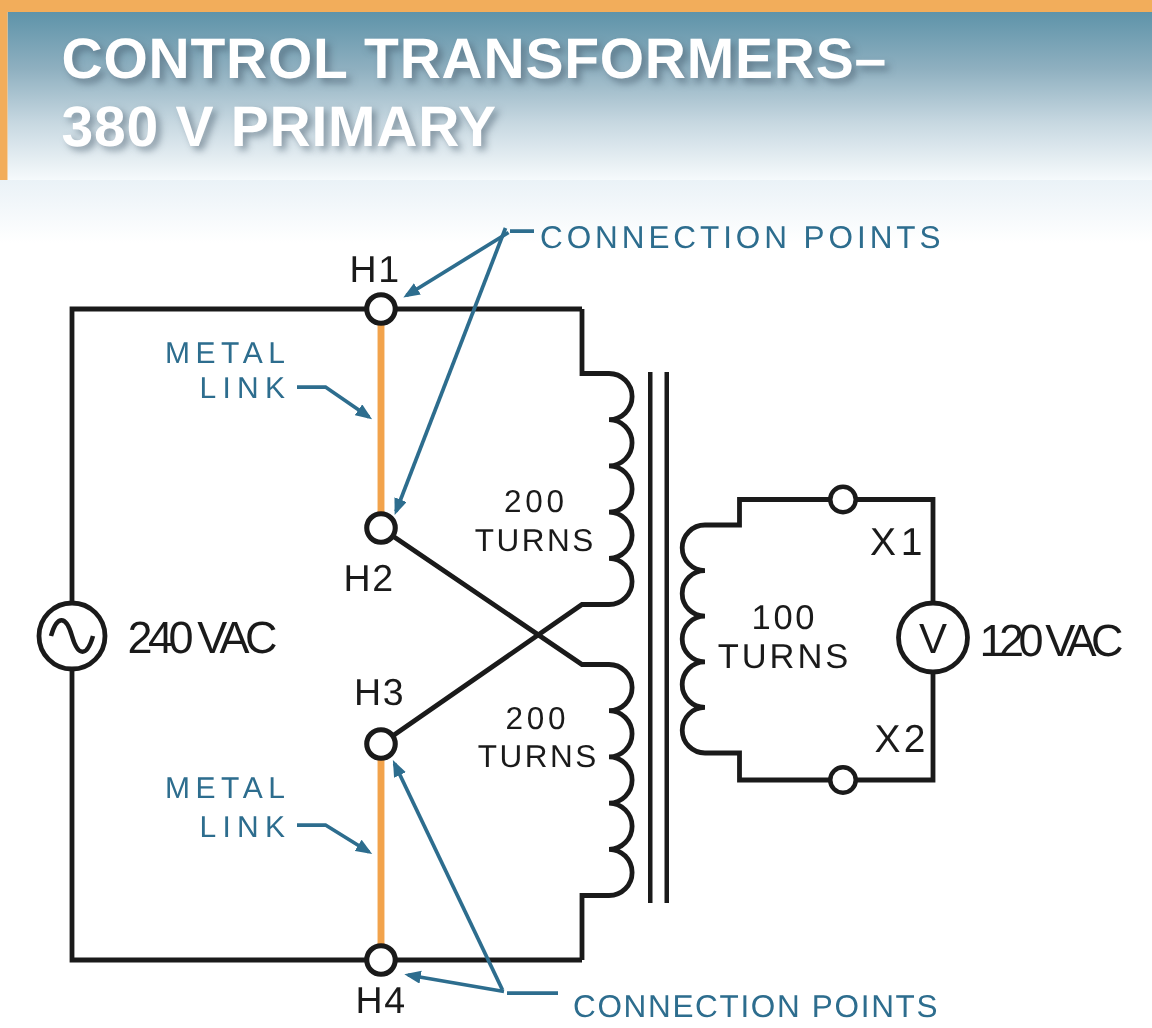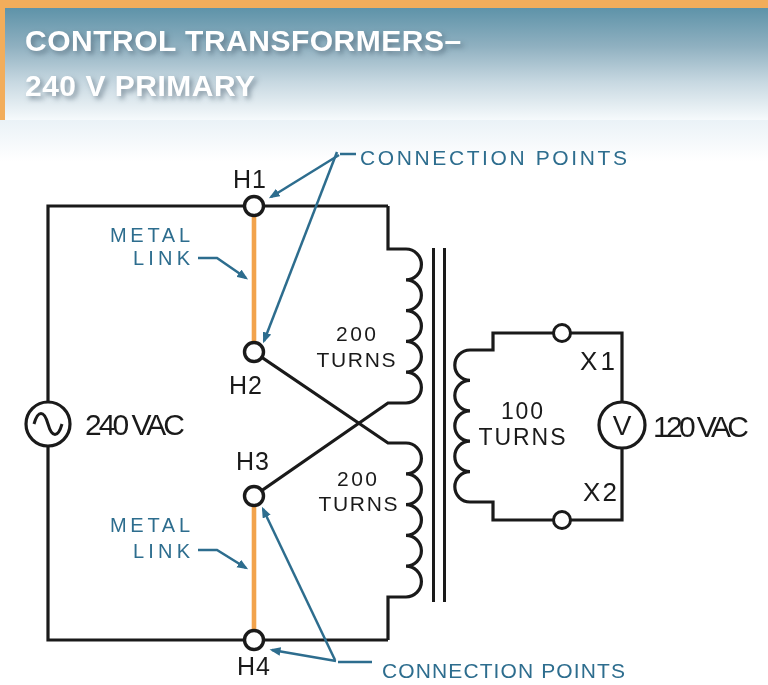--- a/index.html
+++ b/index.html
@@ -11,41 +11,41 @@
     position:absolute;left:0;top:0;width:768px;height:8px;
     background:#f2ad5b;
   }
   .header{
     position:absolute;left:0;top:8px;width:768px;height:112px;
     background:linear-gradient(180deg,#5e93a9 0%,#8fb0c0 34%,#c7d8e1 66%,#f6fafc 100%);
     border-left:5px solid #f2ad5b;
     box-sizing:border-box;
   }
   .header h1{
-    margin:0;padding:10px 0 0 20px;
+    margin:0;padding:10px 0 0 36px;
     color:#ffffff;
-    font-size:30px;line-height:45px;font-weight:bold;
+    font-size:38px;line-height:45px;font-weight:bold;
     letter-spacing:0.5px;
     text-shadow:3px 3px 5px rgba(70,90,105,0.55);
   }
   .diagram{position:absolute;left:0;top:120px;width:768px;height:565px;}
   svg text{font-family:"Liberation Sans",sans-serif;fill:#1a1a1a;}
   svg .teal-text{fill:#2d6d8e;}
 </style>
 </head>
 <body>
 
 <div class="page">
 
   <div class="topbar"></div>
 
   <div class="header">
     <h1>
       <span>CONTROL TRANSFORMERS–</span><br>
-      <span>240 V PRIMARY</span>
+      <span>380 V PRIMARY</span>
     </h1>
   </div>
 
   <div class="diagram">
     <svg width="768" height="565" viewBox="0 120 768 565" xmlns="http://www.w3.org/2000/svg">
       <defs>
         <linearGradient id="fadeTop" x1="0" y1="0" x2="0" y2="1">
           <stop offset="0" stop-color="#eaf2f7"></stop>
           <stop offset="1" stop-color="#ffffff"></stop>
         </linearGradient>

